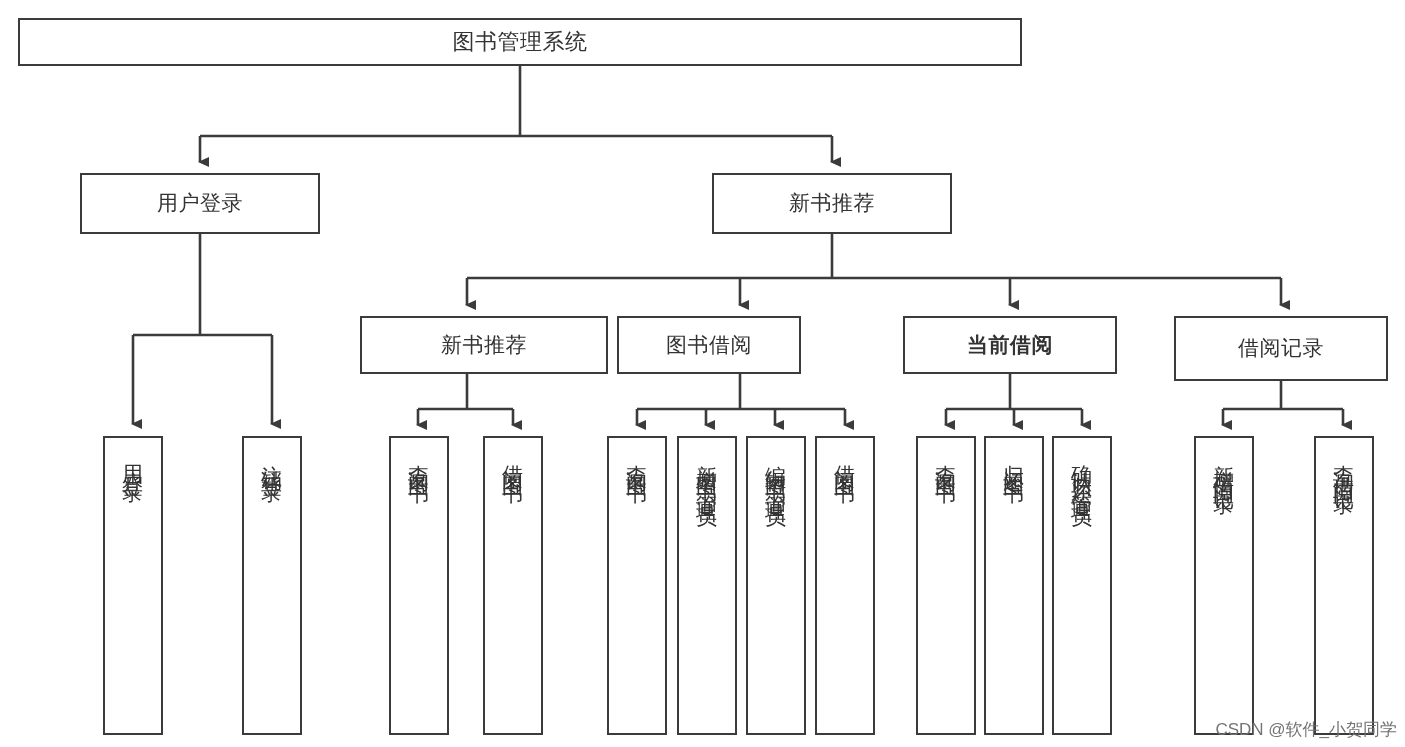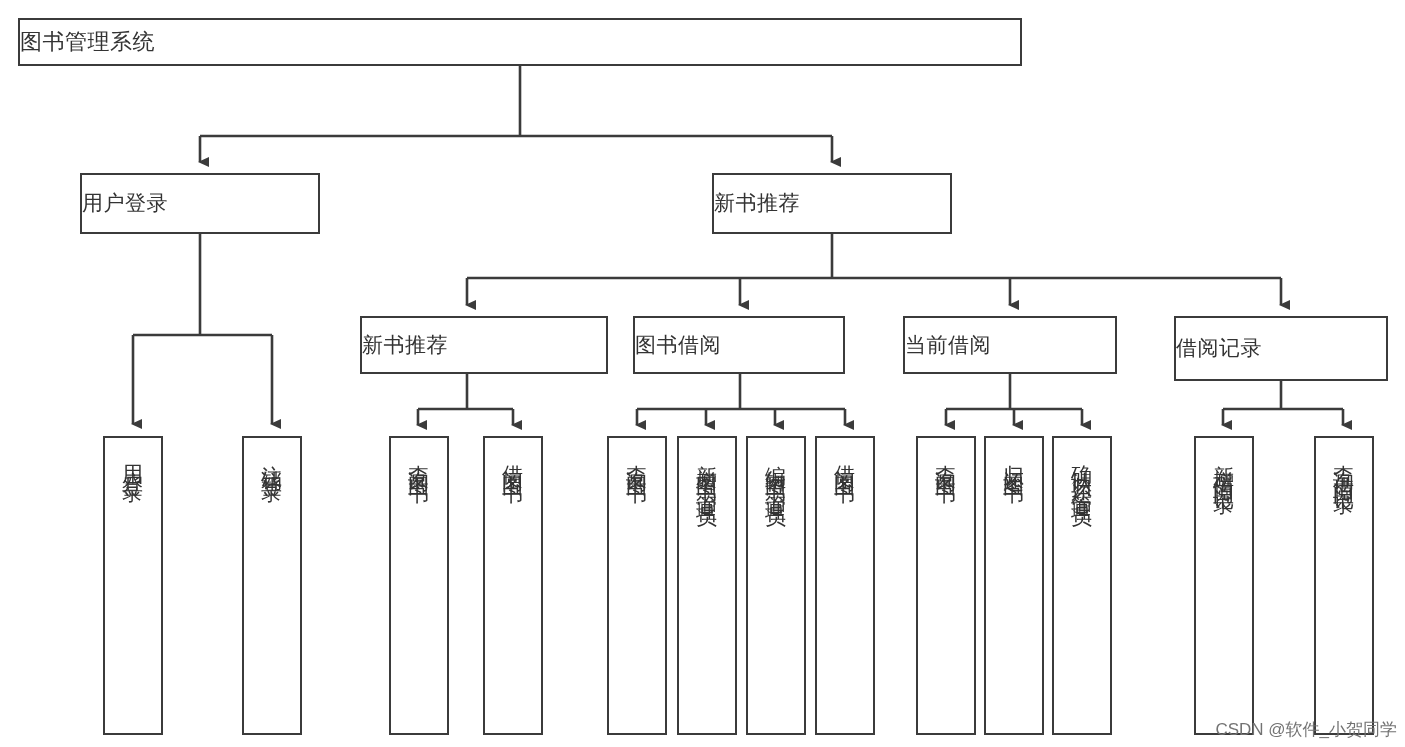--- a/index.html
+++ b/index.html
@@ -11,21 +11,21 @@
   #stage{position:relative;width:1405px;height:747px;background:#ffffff;}
   svg#edges{position:absolute;left:0;top:0;width:1405px;height:747px;}
 
   .node{
     position:absolute;
     box-sizing:border-box;
     background:#ffffff;
     border:2px solid #3b3b3b;
     display:flex;
     align-items:center;
-    justify-content:flex-start;
+    justify-content:center;
     color:#333333;
   }
   .node .lbl{
     display:block;
     text-align:center;
     line-height:1.08;
     letter-spacing:0.5px;
     white-space:nowrap;
   }
   
@@ -118,24 +118,24 @@
   <div class="node horiz" style="left:80px;top:173px;width:240px;height:61px;">
     <span class="lbl">用户登录</span>
   </div>
   <div class="node horiz" style="left:712px;top:173px;width:240px;height:61px;">
     <span class="lbl">新书推荐</span>
   </div>
 
   <div class="node horiz" style="left:360px;top:316px;width:248px;height:58px;">
     <span class="lbl">新书推荐</span>
   </div>
-  <div class="node horiz" style="left:633px;top:316px;width:212px;height:58px;">
+  <div class="node horiz" style="left:617px;top:316px;width:184px;height:58px;">
     <span class="lbl">图书借阅</span>
   </div>
-  <div class="node horiz" style="left:903px;top:316px;width:214px;height:58px;">
+  <div class="node horiz" style="left:903px;top:316px;width:214px;height:58px;font-weight:bold;">
     <span class="lbl">当前借阅</span>
   </div>
   <div class="node horiz" style="left:1174px;top:316px;width:214px;height:65px;">
     <span class="lbl">借阅记录</span>
   </div>
 
   <div class="node vert" style="left:103px;top:436px;width:60px;height:299px;">
     <span class="lbl">用户登录</span>
   </div>
   <div class="node vert" style="left:242px;top:436px;width:60px;height:299px;">

